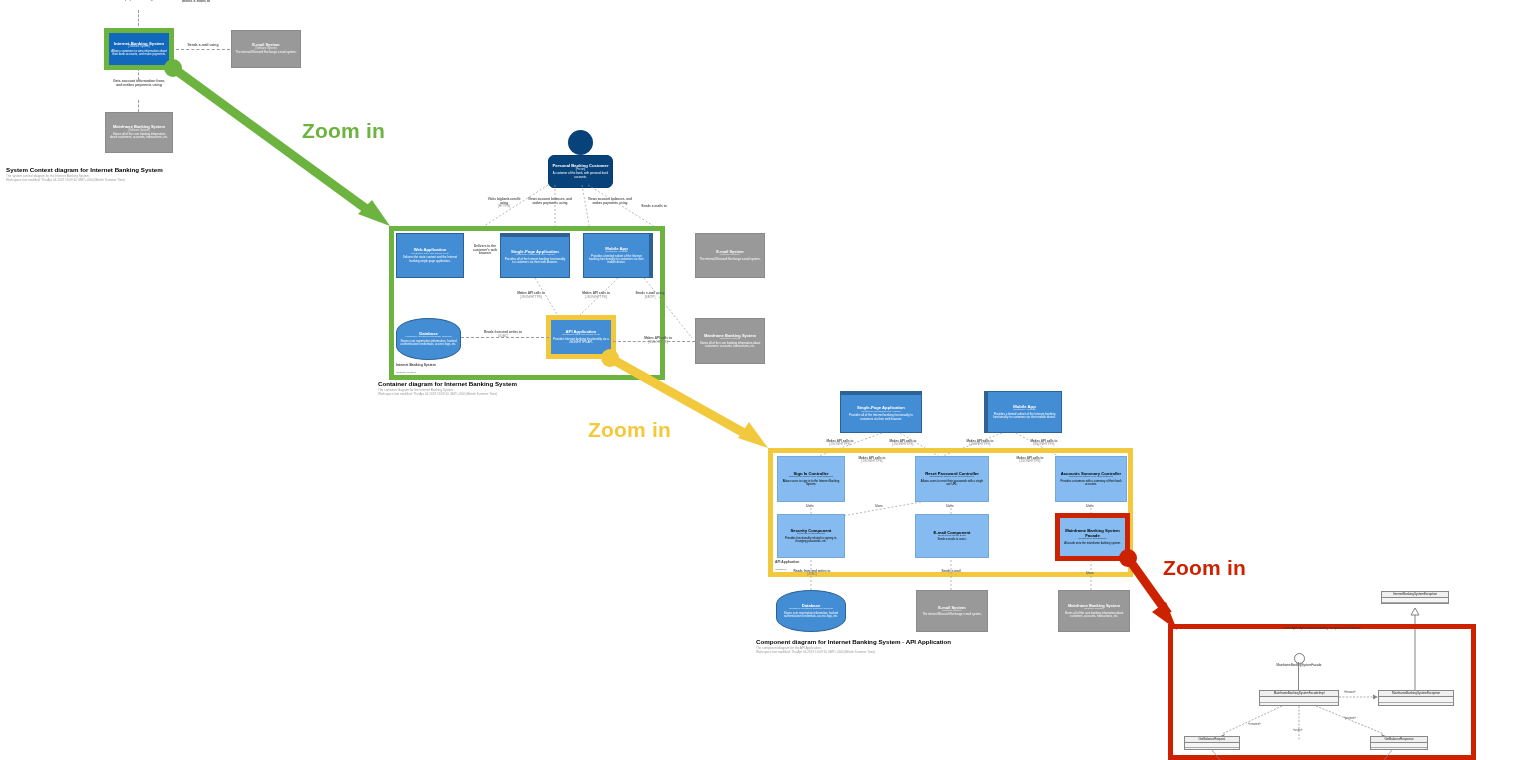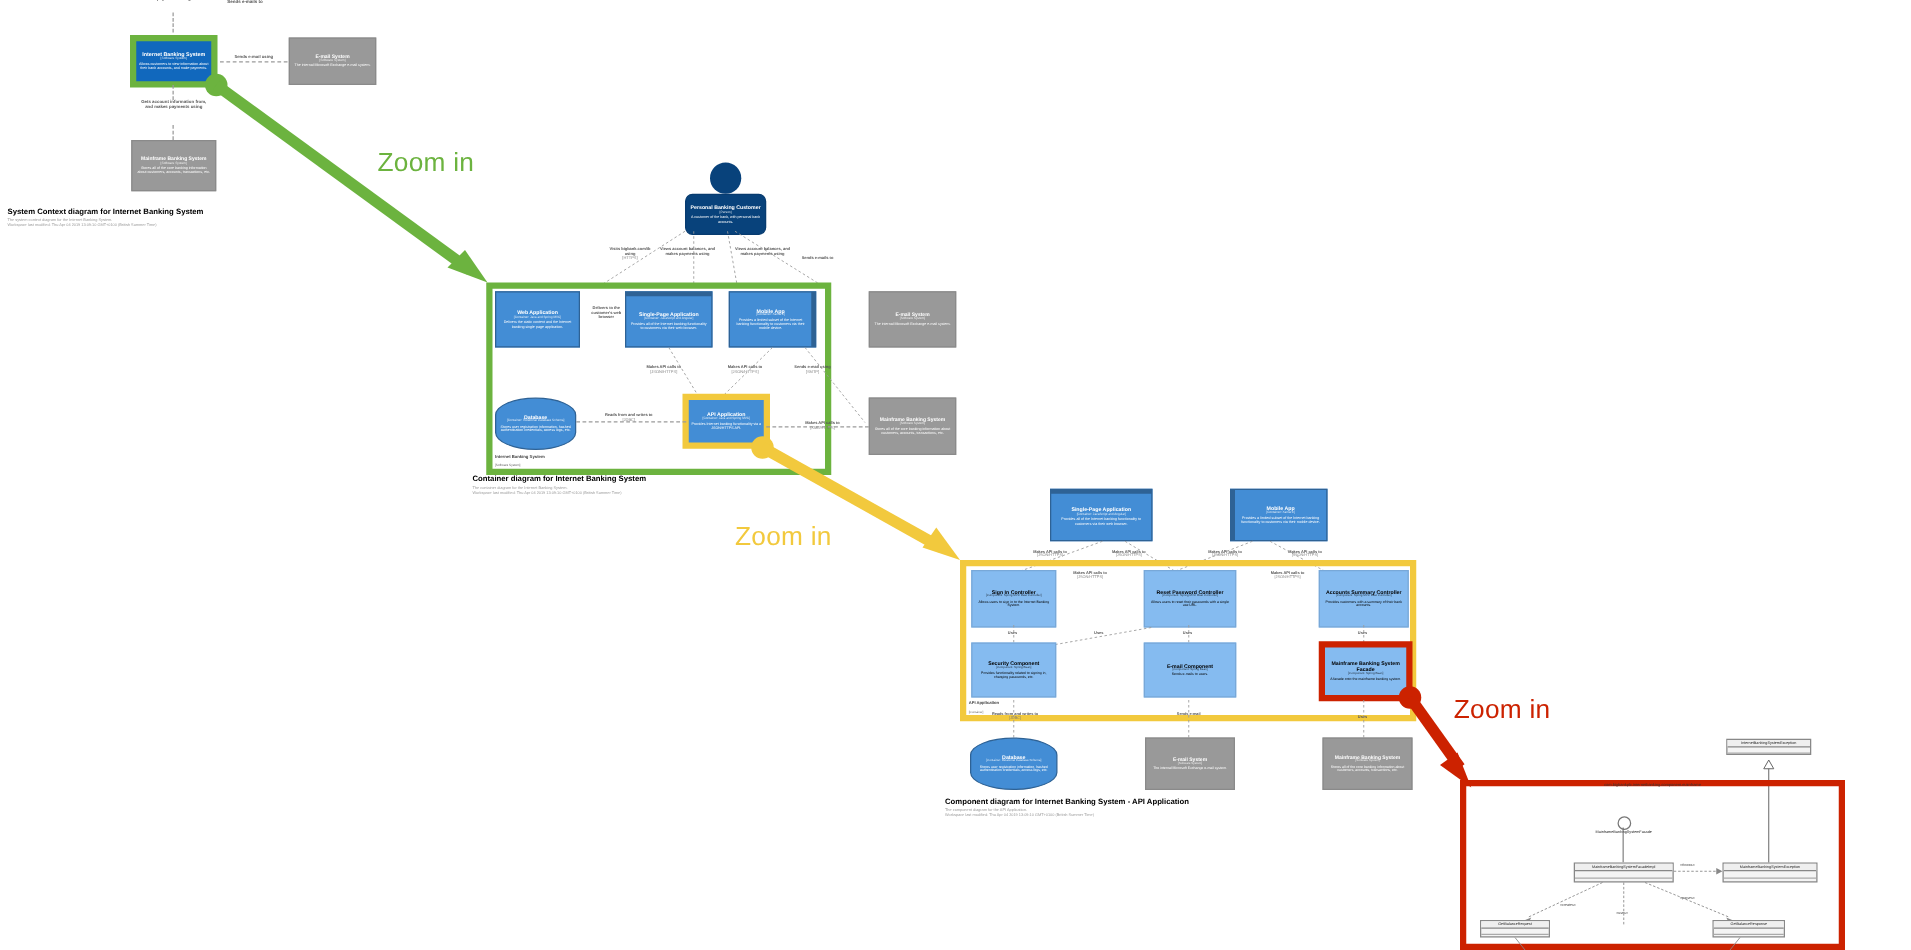--- a/index.html
+++ b/index.html
@@ -38,21 +38,21 @@
   .edge-label{position:absolute;text-align:center;color:#707070;line-height:1.1;}
   .edge-label b{color:#555;font-weight:bold;display:block;}
   .edge-label i{font-style:normal;opacity:.85;display:block;}
 
   
   .caption{position:absolute;}
   .caption .c-title{font-weight:bold;color:#000;line-height:1.15;}
   .caption .c-sub{color:#9b9b9b;line-height:1.25;}
 
   
-  .zoom-label{position:absolute;font-weight:normal;letter-spacing:.2px;white-space:nowrap;}
+  .zoom-label{position:absolute;font-weight:bold;letter-spacing:.2px;white-space:nowrap;}
   .z-green{color:#6cb33f;}
   .z-yellow{color:#f2c93d;}
   .z-red{color:#cc2200;}
 
   
   .uml-box{position:absolute;box-sizing:border-box;background:#f4f4f4;border:1px solid #888;}
   .uml-box .u-name{text-align:center;font-weight:normal;color:#222;border-bottom:1px solid #888;
                    background:#efefef;line-height:1.1;overflow:hidden;white-space:nowrap;}
   .uml-box .u-row{border-bottom:1px solid #aaa;}
   .uml-iface-circle{position:absolute;border:1px solid #777;border-radius:50%;background:#fff;}

